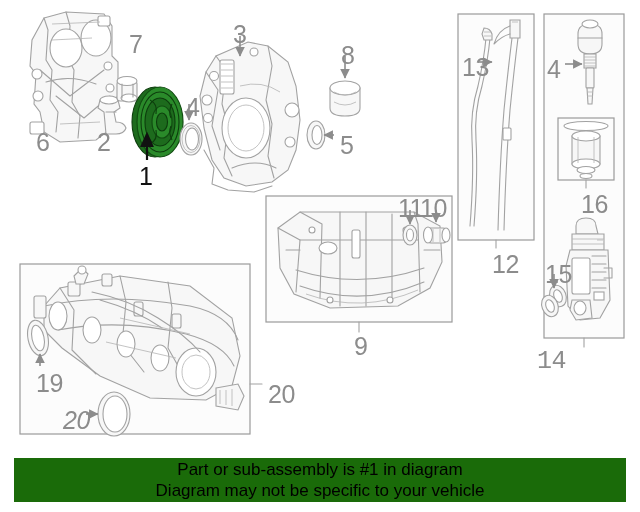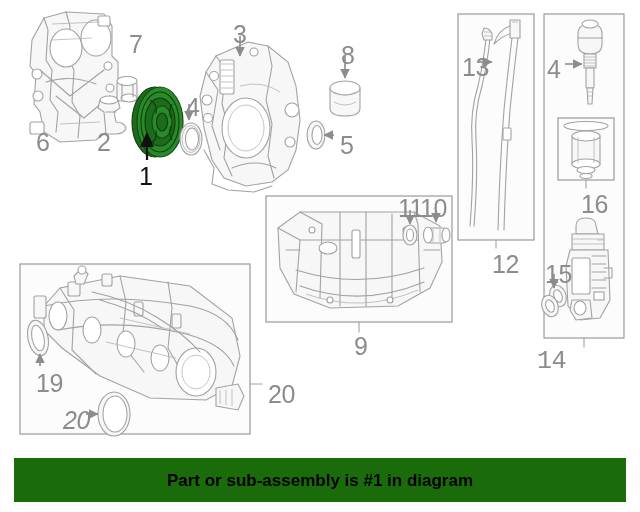--- a/index.html
+++ b/index.html
@@ -14,21 +14,21 @@
   
   .lbl{position:absolute;color:#8c8c8c;font-size:25px;line-height:25px;
        font-family:"Liberation Sans", sans-serif;white-space:nowrap;
        letter-spacing:-0.5px;}
   .lbl.dark{color:#111;font-weight:400;}
 
   
   #banner{position:absolute;left:14px;top:458px;width:612px;height:44px;
           background:#1a6b09;color:#000;text-align:center;
           display:flex;flex-direction:column;align-items:center;
-          justify-content:center;font-weight:bold;}
+          justify-content:center;}
   #banner div{font-size:17px;line-height:21px;white-space:nowrap;}
 </style>
 </head>
 <body>
 
 <div id="root">
 
   <div id="diagram">
     <svg width="640" height="452" viewBox="0 0 640 452">
       <defs>
@@ -311,15 +311,16 @@
   <div class="lbl" style="left:537px;top:349px;font-family:Liberation Mono, monospace;">14</div>
   <div class="lbl" style="left:545px;top:262px;">15</div>
   <div class="lbl" style="left:581px;top:192px;">16</div>
   <div class="lbl" style="left:547px;top:57px;">4</div>
   <div class="lbl" style="left:268px;top:382px;">20</div>
   <div class="lbl" style="left:36px;top:371px;">19</div>
   <div class="lbl" style="left:63px;top:408px;font-style:italic;">20</div>
 
   <div id="banner">
     <div>Part or sub-assembly is #1 in diagram</div>
+    <div>Diagram may not be specific to your vehicle</div>
   </div>
 
 </div>
 
 </body></html>

